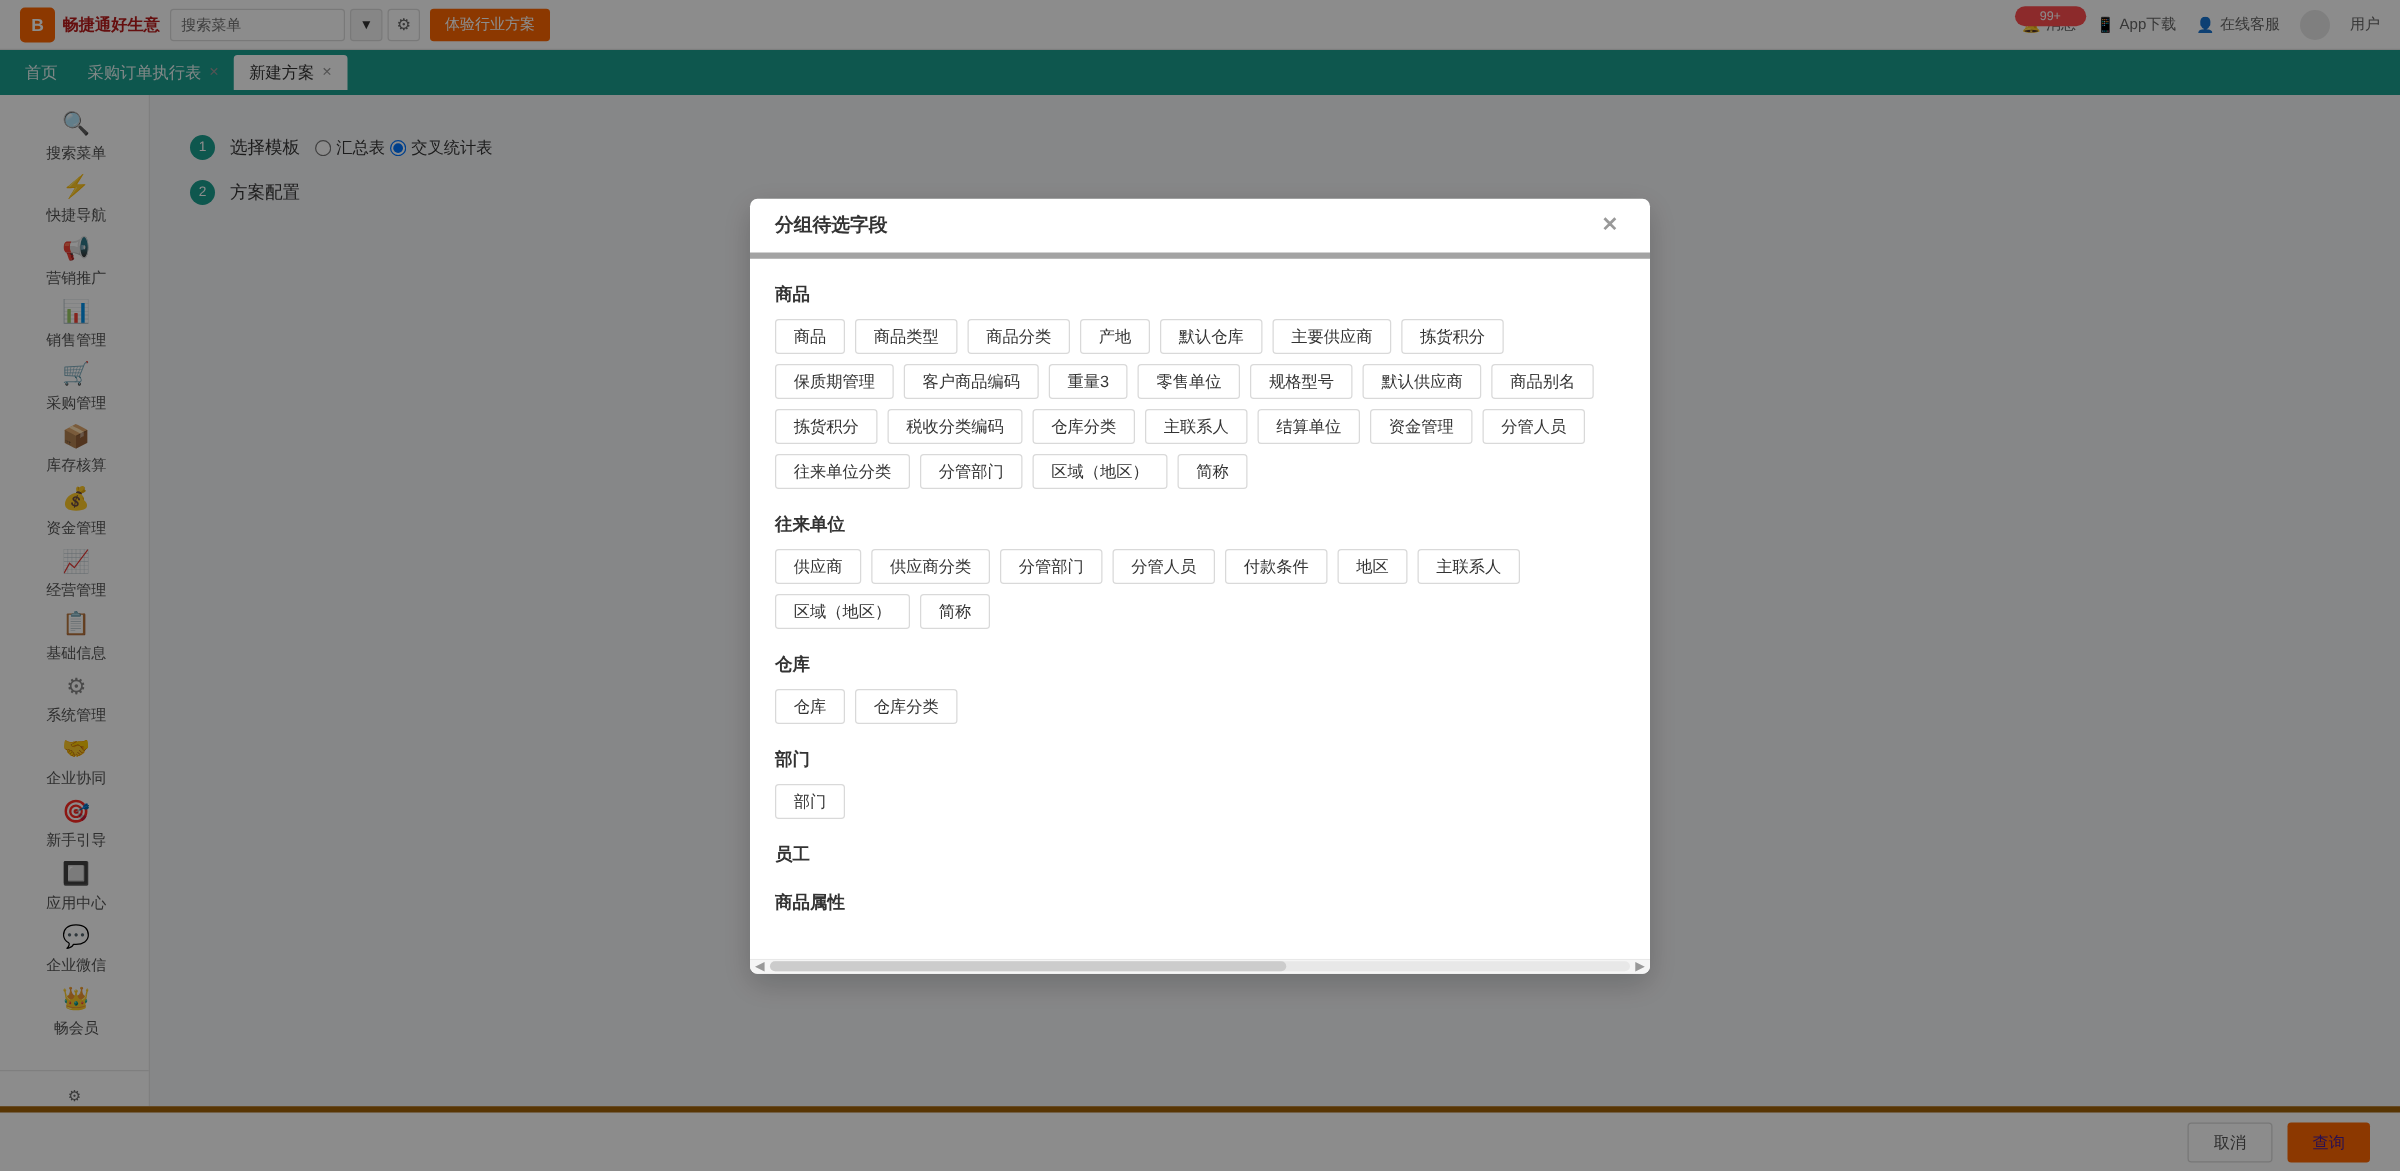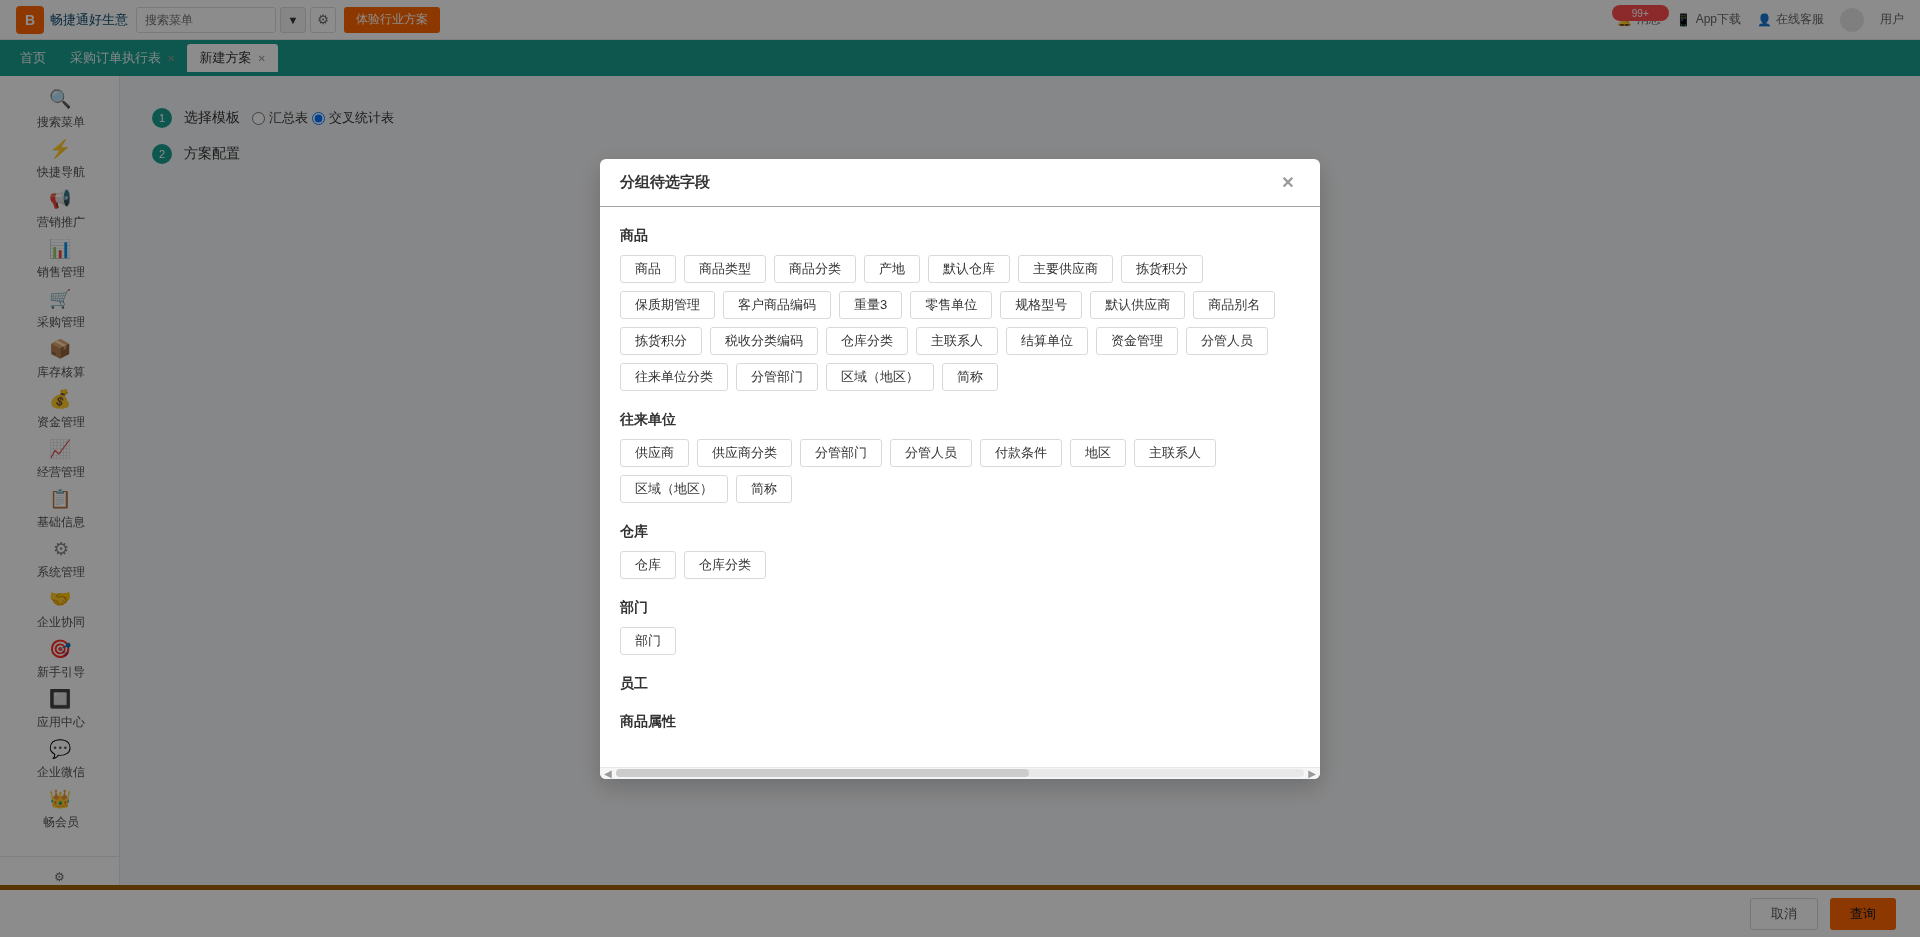--- a/index.html
+++ b/index.html
@@ -11,21 +11,21 @@
       background: #fff;
       border-bottom: 1px solid #e8e8e8;
       display: flex;
       align-items: center;
       padding: 0 16px;
       justify-content: space-between;
     }
     .top-bar-left { display: flex; align-items: center; gap: 8px; }
     .logo-area { display: flex; align-items: center; gap: 6px; }
     .logo-icon { width: 28px; height: 28px; background: #ff6600; border-radius: 4px; display: flex; align-items: center; justify-content: center; color: white; font-size: 14px; font-weight: bold; }
-    .logo-text { color: #0c4a6e; font-size: 13px; font-weight: normal; }
+    .logo-text { color: #b91c1c; font-size: 13px; font-weight: bold; }
     .search-bar { display: flex; align-items: center; gap: 4px; }
     .search-input { width: 140px; height: 26px; border: 1px solid #ddd; border-radius: 3px; padding: 0 8px; font-size: 12px; }
     .search-btn { width: 26px; height: 26px; background: #f5f5f5; border: 1px solid #ddd; border-radius: 3px; cursor: pointer; display: flex; align-items: center; justify-content: center; font-size: 11px; }
     .settings-btn { width: 26px; height: 26px; border: 1px solid #ddd; border-radius: 3px; cursor: pointer; display: flex; align-items: center; justify-content: center; font-size: 13px; color: #666; background: #fff; }
     .experience-btn { height: 26px; padding: 0 12px; background: #ff6600; color: white; border: none; border-radius: 3px; cursor: pointer; font-size: 12px; }
     .top-bar-right { display: flex; align-items: center; gap: 16px; font-size: 12px; color: #666; }
     .badge-item { display: flex; align-items: center; gap: 4px; position: relative; cursor: pointer; }
     .badge { background: #ff4d4f; color: white; border-radius: 8px; font-size: 10px; padding: 0 20px; min-width: 16px; height: 16px; display: flex; align-items: center; justify-content: center; position: absolute; top: -6px; right: -8px; }
     .avatar { width: 24px; height: 24px; background: #e8e8e8; border-radius: 50%; }
 
@@ -103,21 +103,21 @@
       border-radius: 6px;
       width: 720px;
       max-height: 620px;
       display: flex;
       flex-direction: column;
       box-shadow: 0 8px 24px rgba(0,0,0,0.2);
       position: relative;
     }
     .modal-header {
       height: 48px;
-      border-bottom: 1px solid #a3a3a3;
+      border-bottom: 5px solid #a3a3a3;
       display: flex;
       align-items: center;
       justify-content: space-between;
       padding: 0 20px;
       font-size: 15px;
       font-weight: 600;
       flex-shrink: 0;
     }
     .modal-close {
       font-size: 16px;
@@ -215,21 +215,21 @@
       cursor: pointer;
       font-size: 13px;
       color: #555;
     }
     .btn-confirm {
       height: 32px;
       padding: 0 20px;
       border: none;
       border-radius: 3px;
       background: #ff6600;
-      color: #0f172a;
+      color: #4c1d95;
       cursor: pointer;
       font-size: 13px;
     }
 
     
     .bg-content { padding: 16px; }
     .bg-breadcrumb { font-size: 13px; color: #666; margin-bottom: 16px; }
     .step-row { display: flex; align-items: center; gap: 12px; margin-bottom: 16px; }
     .step-badge { width: 20px; height: 20px; background: #1a9e8f; color: white; border-radius: 50%; display: flex; align-items: center; justify-content: center; font-size: 11px; flex-shrink: 0; }
     .step-label { font-size: 14px; font-weight: 500; }

